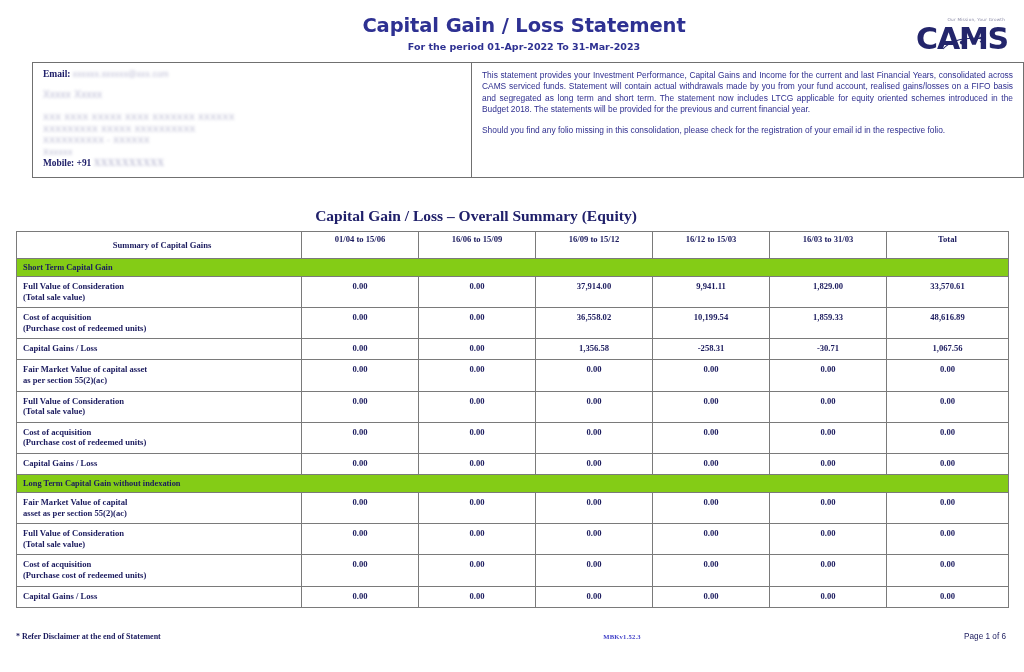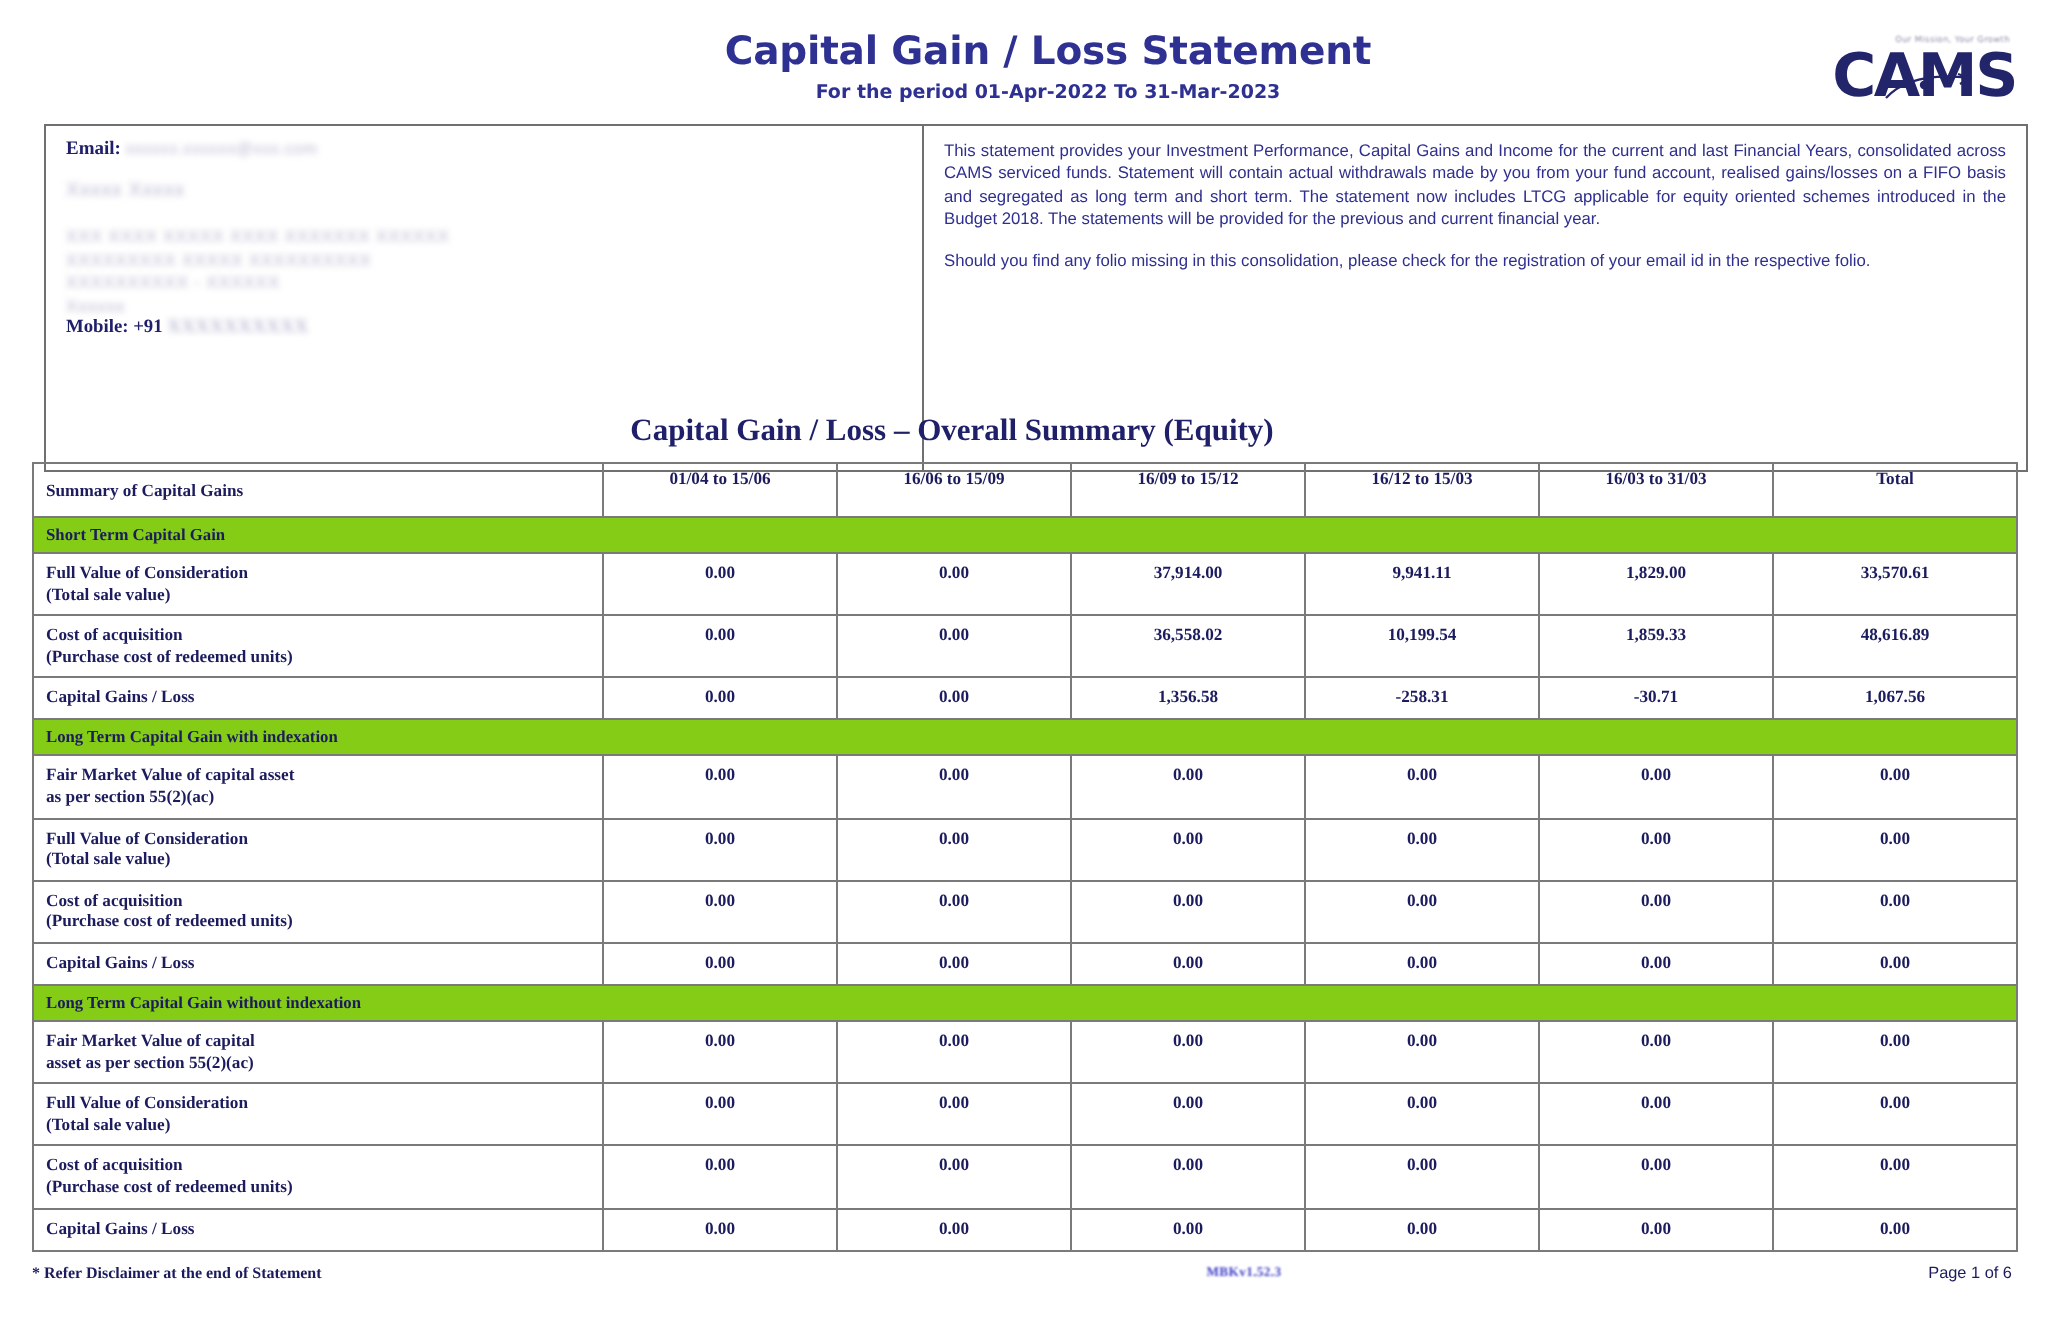--- a/index.html
+++ b/index.html
@@ -76,23 +76,23 @@
   .logo-swoosh {
     position: absolute;
     left: 26px; top: 12px;
     width: 44px; height: 16px;
     pointer-events: none;
   }
 
   
   .info-row {
     position: absolute;
-    left: 22px; top: 62px;
+    left: 32px; top: 62px;
     width: 992px;
-    height: 174px;
+    height: 116px;
     border: 1px solid #707070;
     display: flex;
   }
   .info-left {
     width: 439px;
     border-right: 1px solid #707070;
     padding: 6px 8px 4px 10px;
     font-size: 8.2px;
     line-height: 11px;
   }
@@ -151,21 +151,21 @@
   table.cg col.ct { width: 122px; }
 
   table.cg th, table.cg td {
     border: 1px solid #7a7a7a;
     font-size: 8.6px;
     color: #1b1b5e;
     font-weight: bold;
     vertical-align: top;
   }
   th.hd-lbl {
-    text-align: left;
+    text-align: center;
     padding: 8px 0 8px 6px;
     height: 27px;
     vertical-align: middle;
   }
   th.hd-col {
     text-align: center;
     vertical-align: middle;
     height: 27px;
     padding: 2px;
   }
@@ -333,23 +333,20 @@
         <tr class="h1">
           <td class="rl">Capital Gains / Loss</td>
           <td class="rv">0.00</td>
           <td class="rv">0.00</td>
           <td class="rv">1,356.58</td>
           <td class="rv">-258.31</td>
           <td class="rv">-30.71</td>
           <td class="rv">1,067.56</td>
         </tr>
 
-        <tr class="band">
-          <td colspan="7">Long Term Capital Gain with indexation</td>
-        </tr>
         <tr class="h2">
           <td class="rl">
             <span>Fair Market Value of capital asset</span><br>
             <span>as per section 55(2)(ac)</span>
           </td>
           <td class="rv">0.00</td>
           <td class="rv">0.00</td>
           <td class="rv">0.00</td>
           <td class="rv">0.00</td>
           <td class="rv">0.00</td>

